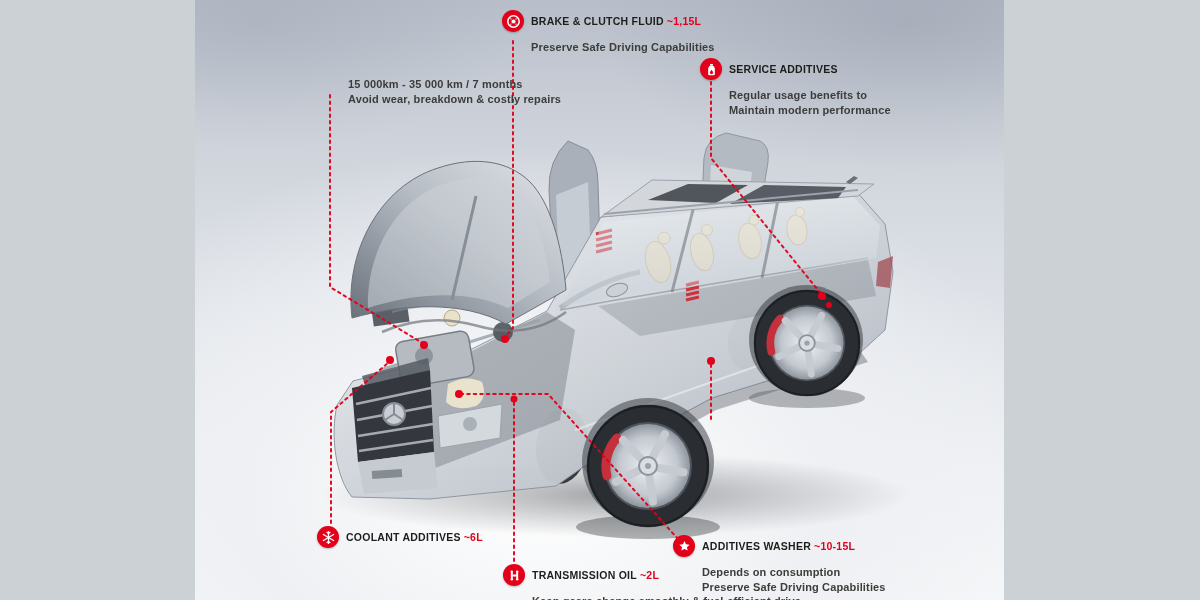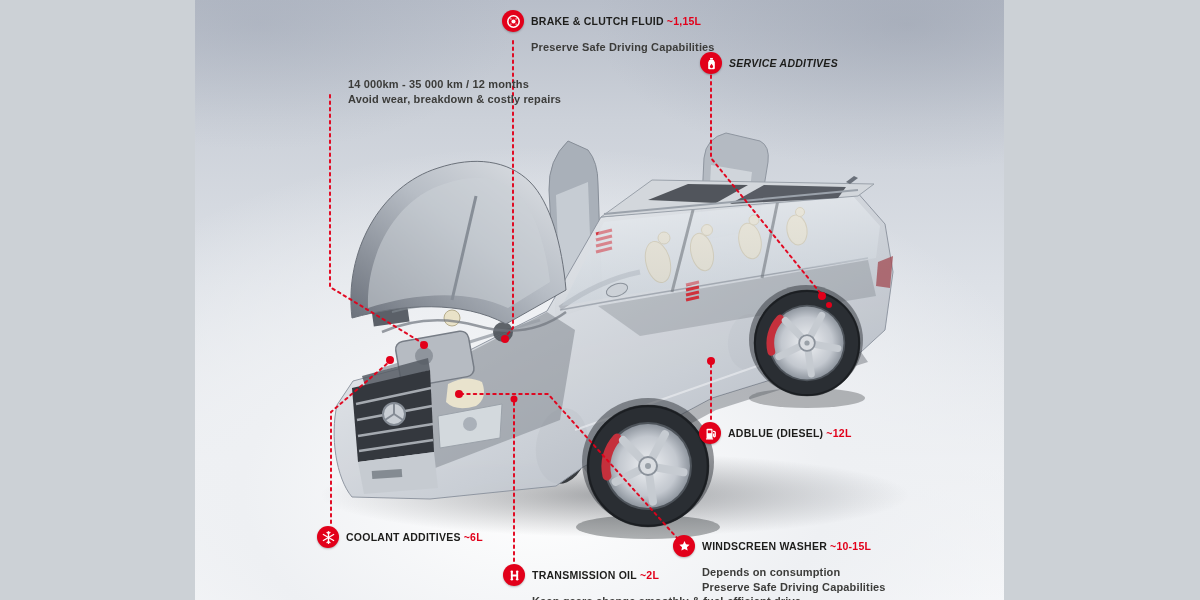--- a/index.html
+++ b/index.html
@@ -17,21 +17,21 @@
   .label{position:absolute;z-index:5;}
   .lbl-row{display:flex;align-items:center;gap:7px;}
   .badge{width:22px;height:22px;border-radius:50%;background:#e2001a;flex:0 0 auto;
          display:flex;align-items:center;justify-content:center;box-shadow:0 1px 2px rgba(0,0,0,.25);}
   .badge svg{width:19px;height:19px;display:block;}
   .lbl-title{font-size:10.5px;font-weight:bold;color:#1d1d1b;letter-spacing:.25px;white-space:nowrap;}
   .qty{color:#e2001a;margin-left:3px;}
   .lbl-sub{margin:8px 0 0 29px;font-size:11px;font-weight:bold;color:#3c3c3a;
            line-height:14.5px;white-space:nowrap;letter-spacing:.15px;}
   .p-brake{left:502px;top:10px;}
-  .p-service{left:700px;top:52px;font-style:italic;}
+  .p-service{left:700px;top:58px;}
   .p-engine{left:319px;top:69px;}
   .p-adblue{left:699px;top:422px;}
   .p-coolant{left:317px;top:526px;}
   .p-transmission{left:503px;top:564px;}
   .p-windscreen{left:673px;top:535px;}
 </style>
 </head>
 <body>
 
 <div class="stage">
@@ -235,41 +235,34 @@
     <div class="lbl-row">
       <span class="badge">
         <svg viewBox="0 0 24 24">
             <path d="M10.2,5h3.6v2.2h-3.6z" fill="#fff"></path>
             <path d="M9.2,7.6h5.6l1.4,3.2v7.2a1.2,1.2 0 0 1 -1.2,1.2H9a1.2,1.2 0 0 1 -1.2,-1.2v-7.2z" fill="#fff"></path>
             <path d="M12,12.2c1.4,1.7 2,2.7 2,3.7a2,2 0 1 1 -4,0c0,-1 .6,-2 2,-3.7z" fill="#e2001a"></path>
           </svg>
       </span>
       <span class="lbl-title"><span>SERVICE ADDITIVES</span><span class="qty"></span></span>
     </div>
+    <div class="lbl-sub">
+      <div>Regular usage benefits to</div>
+      <div>Maintain modern performance</div>
+    </div>
   </div>
 
   <div class="label p-engine">
     <div class="lbl-sub">
-      <div>14 000km - 35 000 km / 12 months</div>
+      <div>15 000km - 35 000 km / 7 months</div>
       <div>Avoid wear, breakdown &amp; costly repairs</div>
     </div>
   </div>
 
   <div class="label p-adblue">
-    <div class="lbl-row">
-      <span class="badge">
-        <svg viewBox="0 0 24 24">
-            <rect x="7" y="6" width="7.6" height="12.5" rx="1.2" fill="#fff"></rect>
-            <rect x="8.6" y="8" width="4.4" height="3.6" fill="#e2001a"></rect>
-            <path d="M15.2,9.2h1.2a1.6,1.6 0 0 1 1.6,1.6v4.4a1,1 0 0 1 -2,0v-3.2" stroke="#fff" stroke-width="1.6" fill="none"></path>
-            <rect x="6.2" y="18" width="9.2" height="1.6" rx=".8" fill="#fff"></rect>
-          </svg>
-      </span>
-      <span class="lbl-title"><span>ADBLUE (DIESEL)</span><span class="qty">~12L</span></span>
-    </div>
   </div>
 
   <div class="label p-coolant">
     <div class="lbl-row">
       <span class="badge">
         <svg viewBox="0 0 24 24">
             <g stroke="#fff" stroke-width="1.7" stroke-linecap="round" fill="none">
               <path d="M12,4.5v15"></path>
               <path d="M5.5,8.25l13,7.5"></path>
               <path d="M18.5,8.25l-13,7.5"></path>
@@ -303,21 +296,21 @@
     </div>
   </div>
 
   <div class="label p-windscreen">
     <div class="lbl-row">
       <span class="badge">
         <svg viewBox="0 0 24 24">
             <path d="M12,5.2l1.9,4.1 4.5,.5 -3.3,3 .9,4.4 -4,-2.2 -4,2.2 .9,-4.4 -3.3,-3 4.5,-.5z" fill="#fff"></path>
           </svg>
       </span>
-      <span class="lbl-title"><span>WINDSCREEN WASHER</span><span class="qty">~10-15L</span></span>
+      <span class="lbl-title"><span>ADDITIVES WASHER</span><span class="qty">~10-15L</span></span>
     </div>
     <div class="lbl-sub">
       <div>Depends on consumption</div>
       <div>Preserve Safe Driving Capabilities</div>
     </div>
   </div>
 
 </div>
 
 </body></html>

